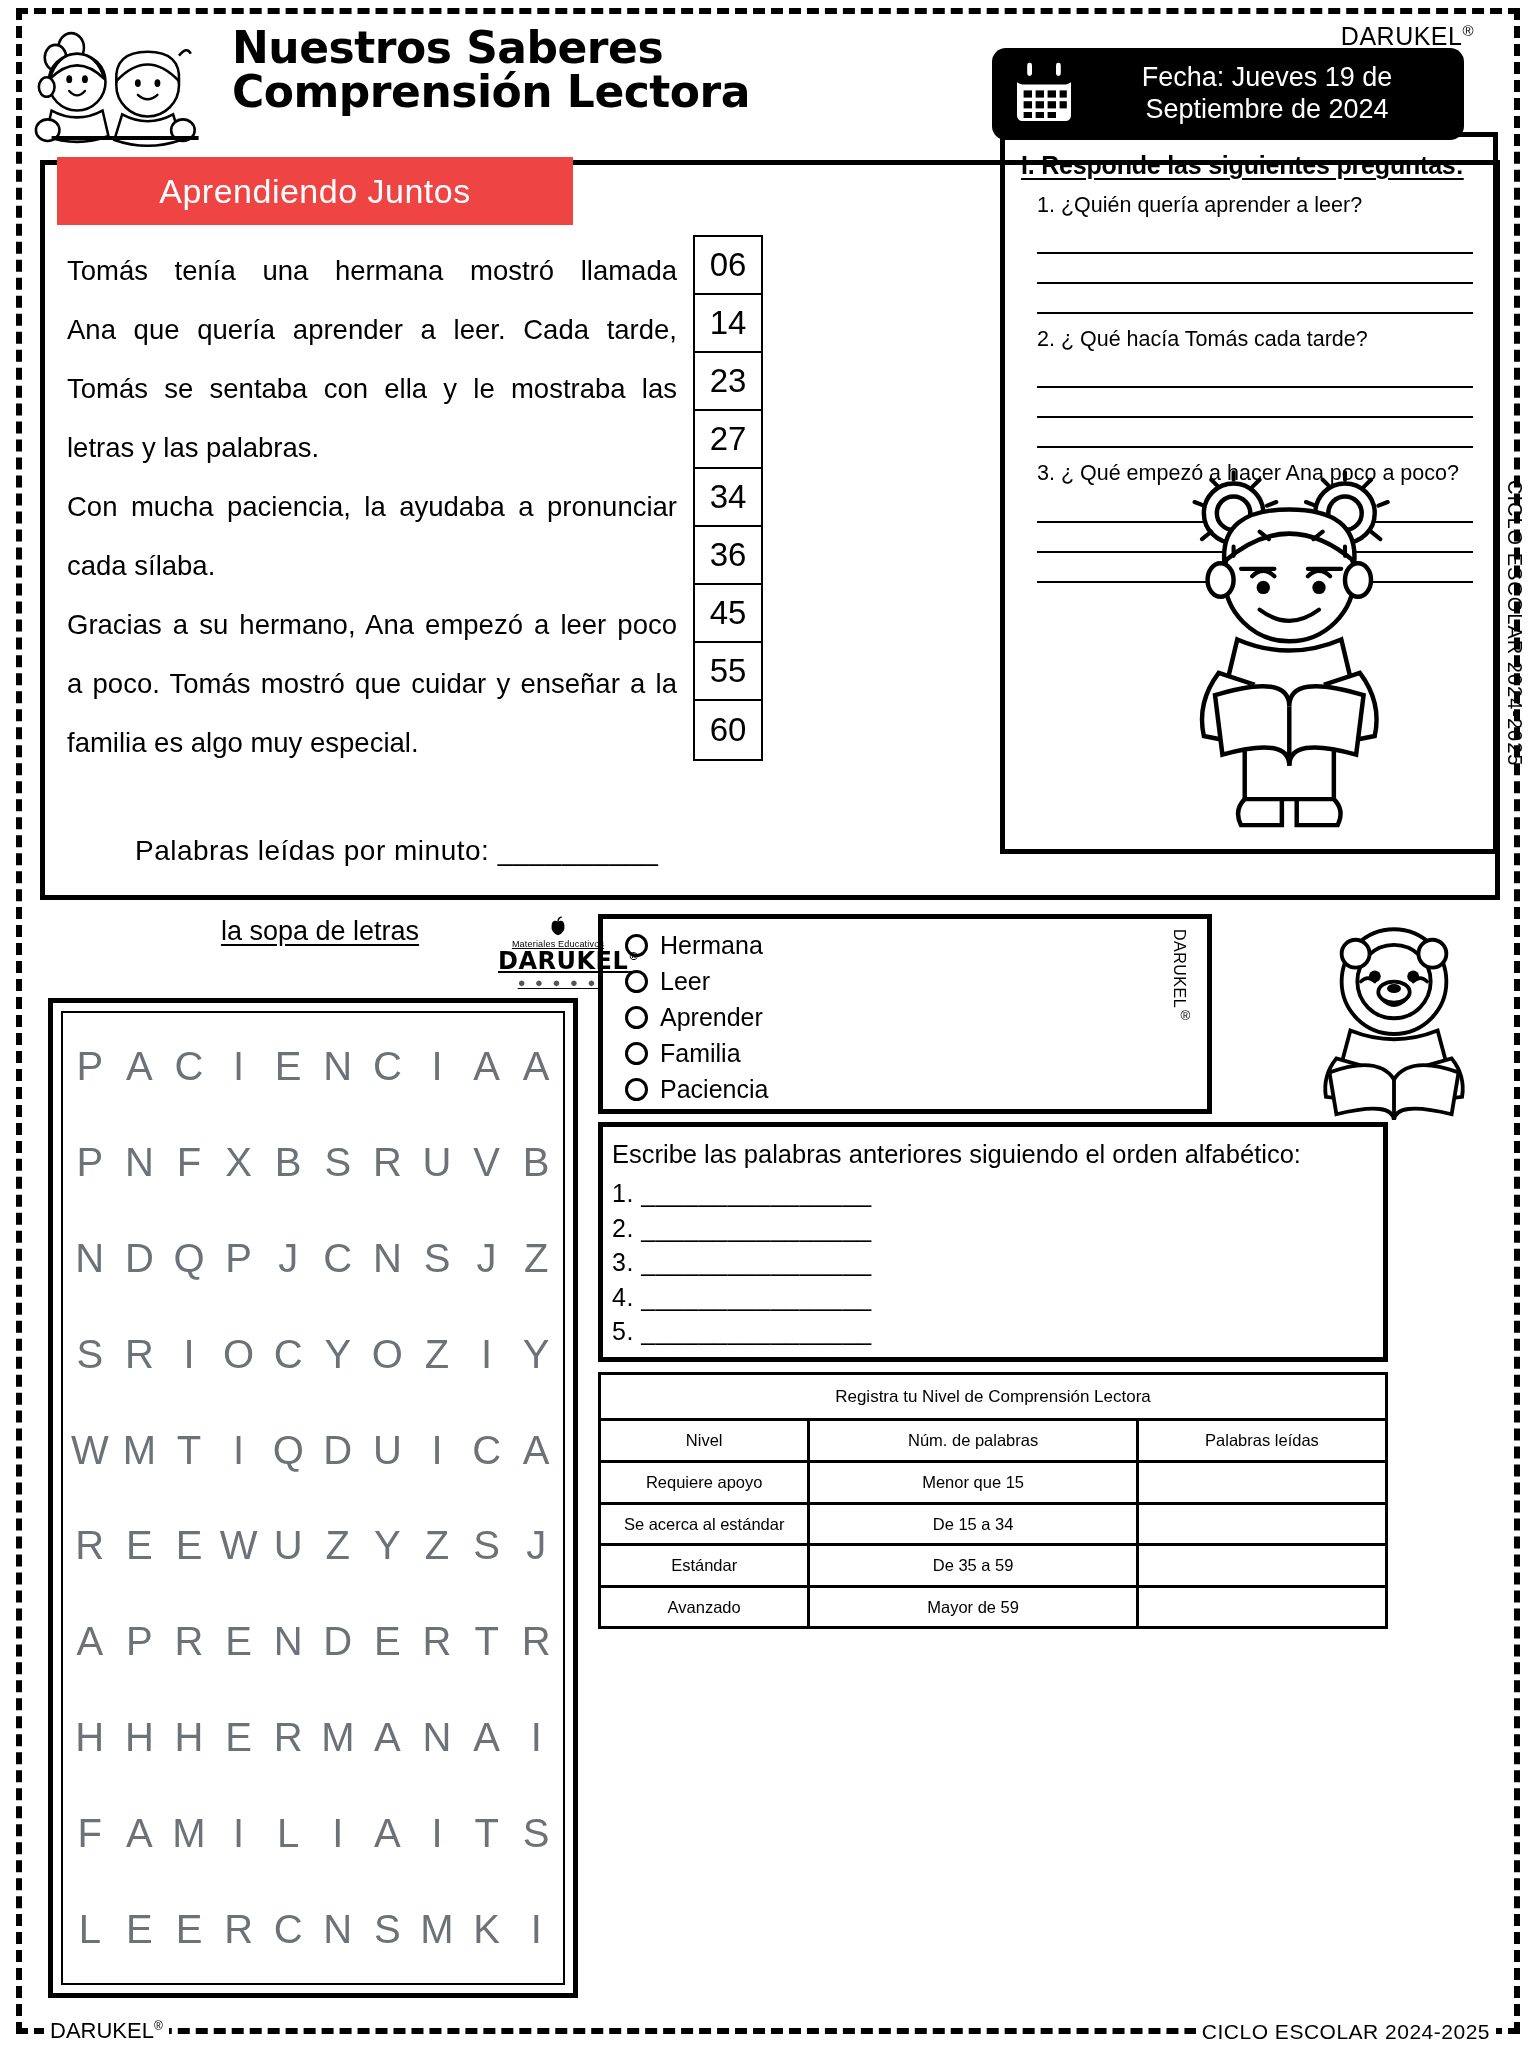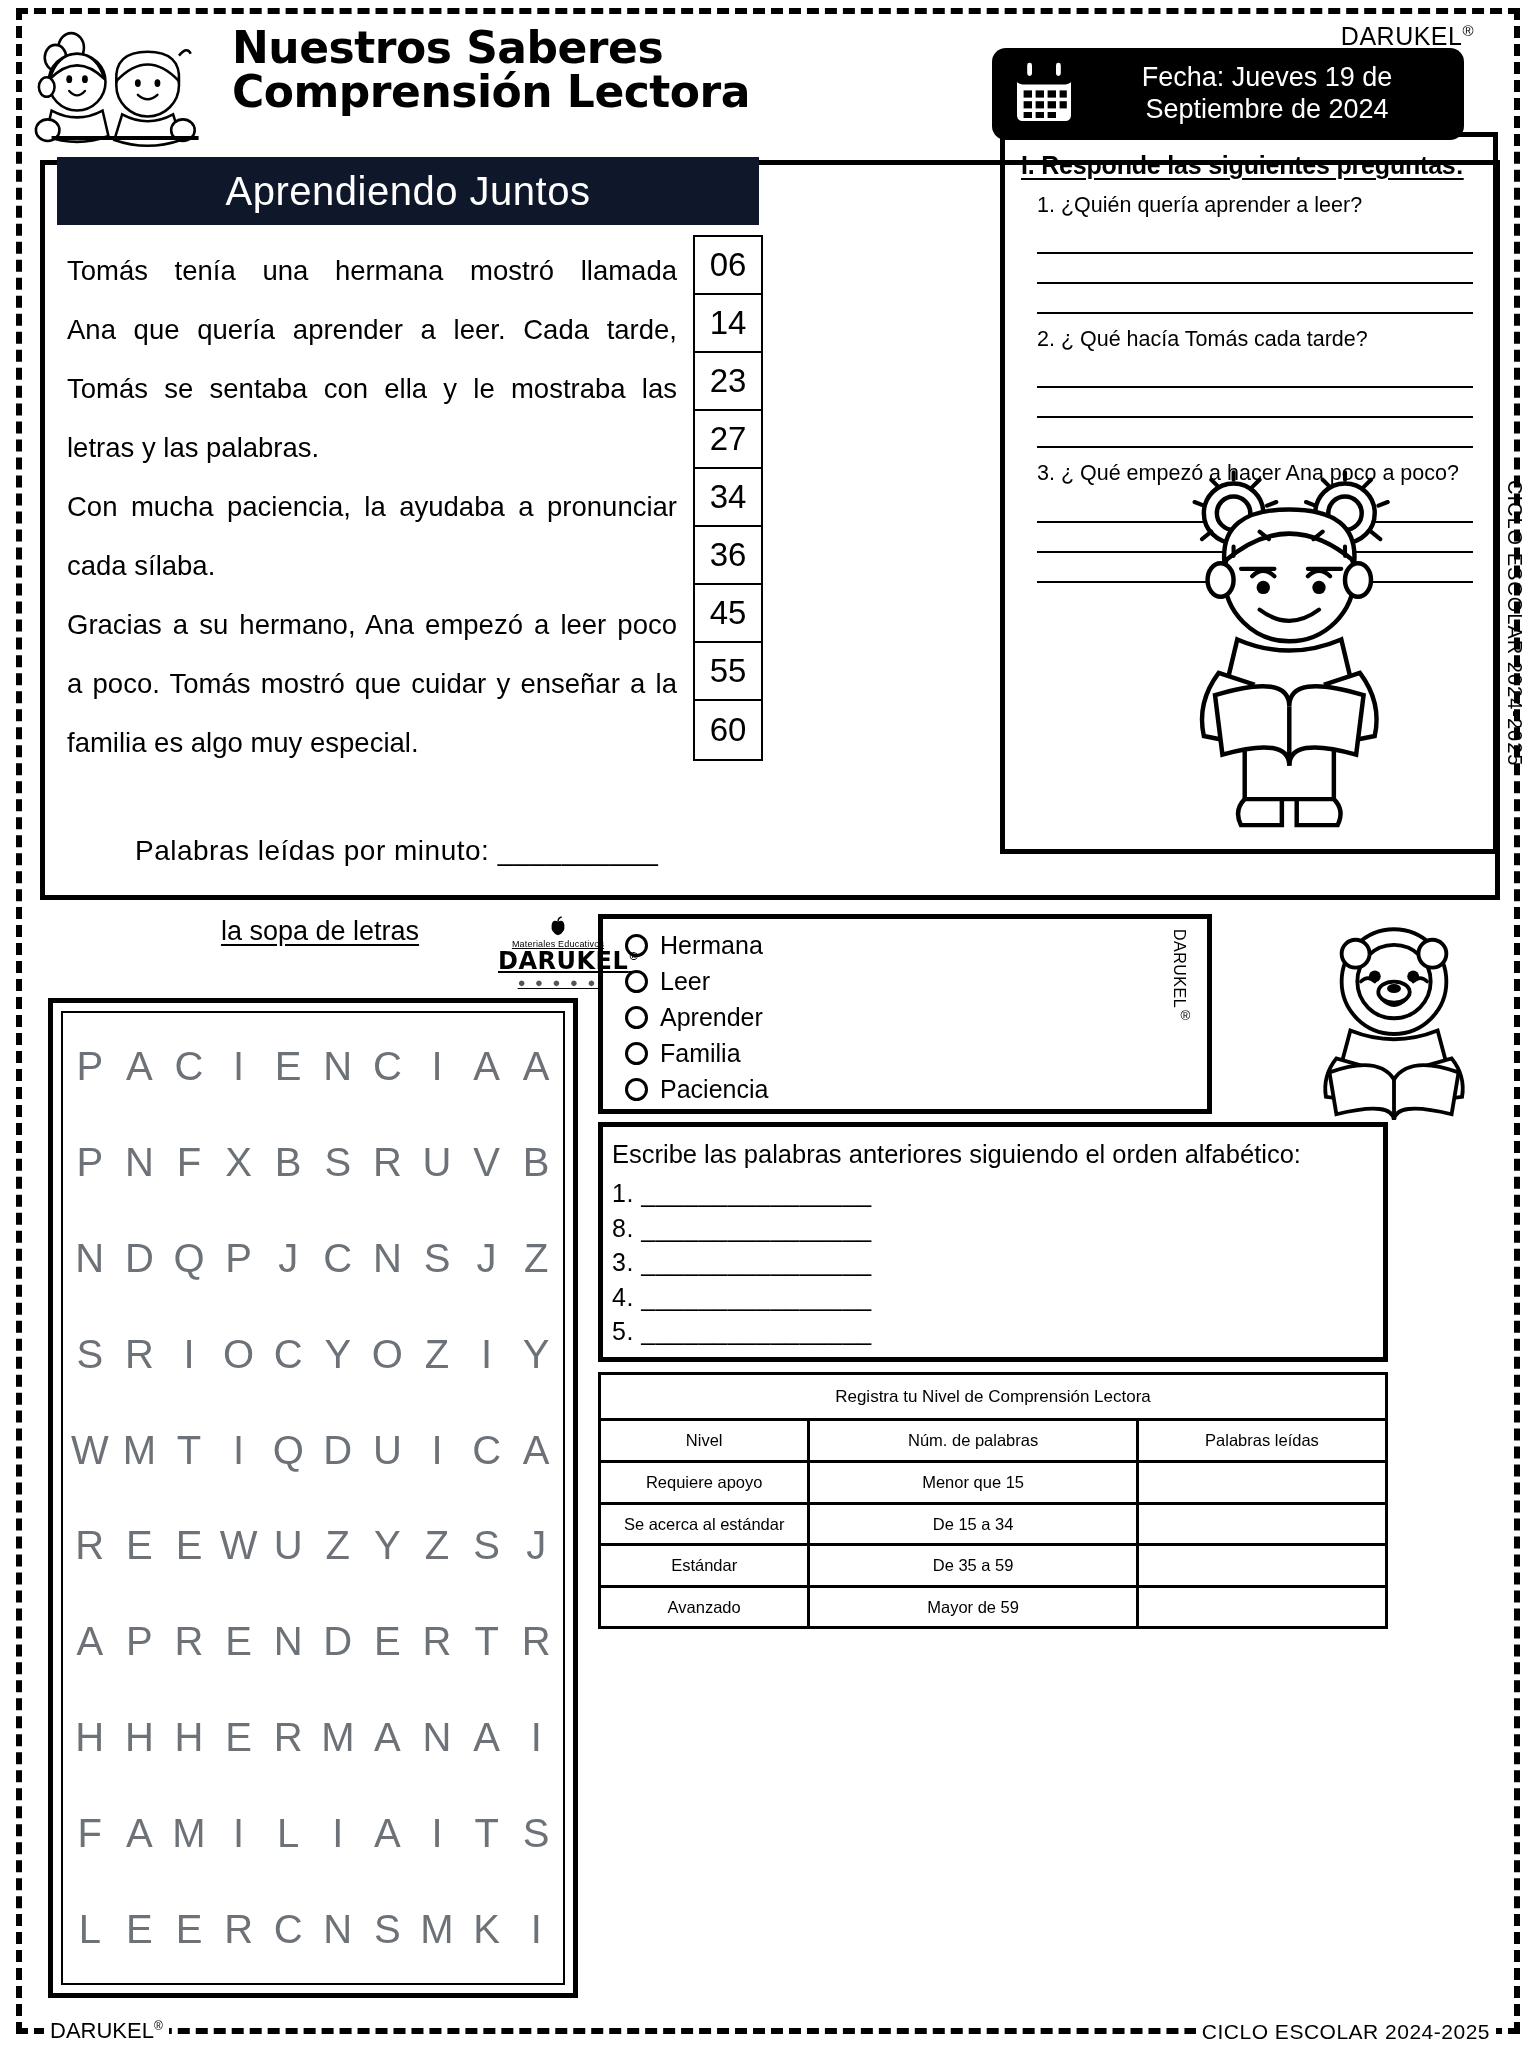--- a/index.html
+++ b/index.html
@@ -80,24 +80,24 @@
   
   .reading-panel {
     position: relative;
     margin: 4px 22px 0 26px;
     border: 5px solid #000;
     height: 740px;
   }
   .banner {
     position: absolute;
     left: 12px; top: -8px;
-    width: 702px; height: 68px;
-    background: #0f172a; color: #fff;
+    width: 516px; height: 68px;
+    background: #ef4444; color: #fff;
     display: flex; align-items: center; justify-content: center;
-    font-size: 40px;
+    font-size: 34px;
     letter-spacing: 0.5px;
   }
   .story-area {
     position: absolute;
     left: 22px; top: 76px;
     width: 610px;
   }
   .story-line {
     font-size: 27.5px;
     line-height: 59px;
@@ -657,21 +657,21 @@
           <circle cx="44" cy="31" r="3.4"></circle>
             <circle cx="66" cy="31" r="3.4"></circle>
           <ellipse cx="55" cy="38" rx="4" ry="2.6"></ellipse>
         </g>
       </svg>
     </div>
 
     <div class="alpha">
       <div class="alpha-title">Escribe las palabras anteriores siguiendo el orden alfabético:</div>
       <div class="alpha-row">1. ________________</div>
-      <div class="alpha-row">8. ________________</div>
+      <div class="alpha-row">2. ________________</div>
       <div class="alpha-row">3. ________________</div>
       <div class="alpha-row">4. ________________</div>
       <div class="alpha-row">5. ________________</div>
     </div>
 
     <table class="lvl-table">
       <colgroup>
           <col class="c1">
           <col class="c2">
           <col class="c3">

